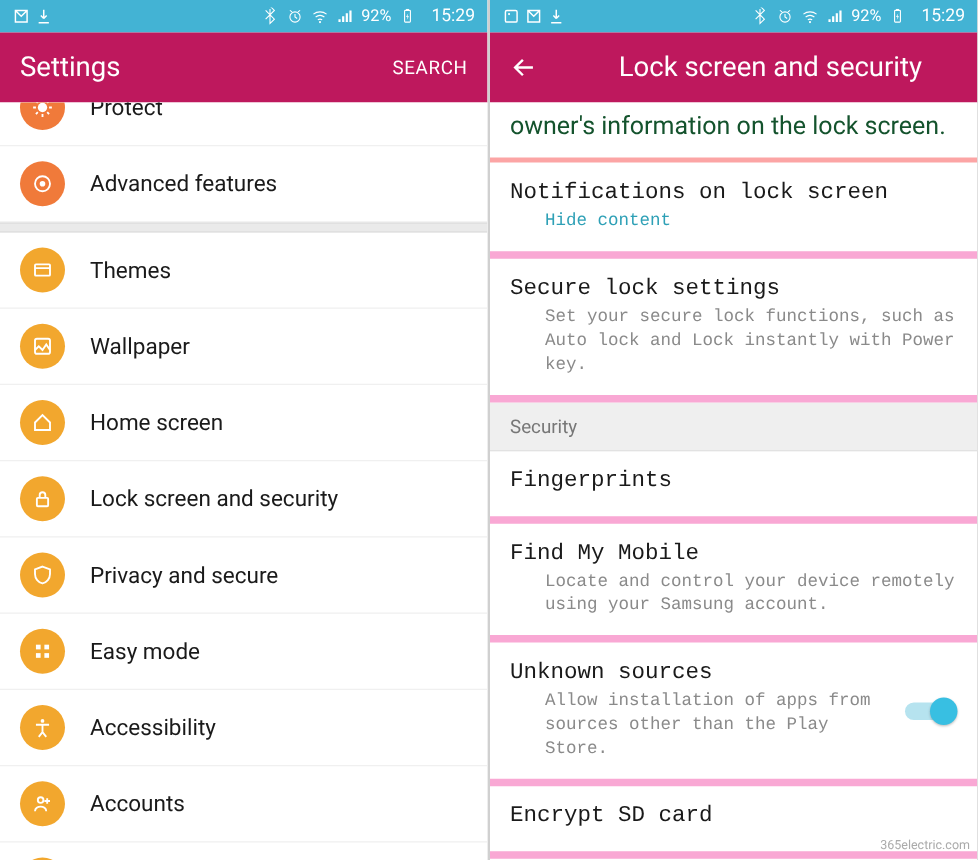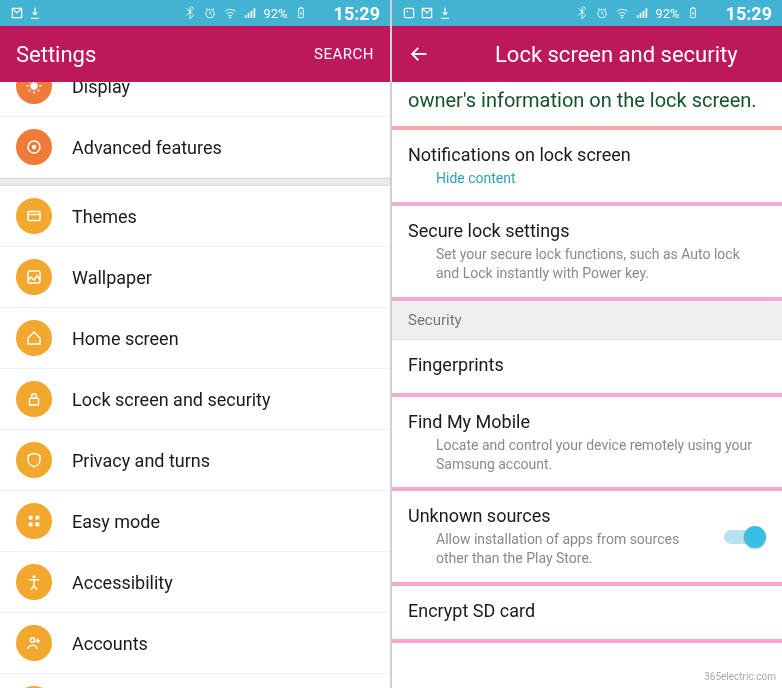--- a/index.html
+++ b/index.html
@@ -33,21 +33,21 @@
     gap: 6px;
   }
   .status-bar .left-icons {
     margin-right: auto;
     display: flex;
     gap: 4px;
     align-items: center;
   }
   .status-bar svg { width: 14px; height: 14px; fill: #fff; }
   .status-bar .pct { font-size: 13px; }
-  .status-bar .time { font-size: 18px; margin-left: 20px; font-weight: bold; }
+  .status-bar .time { font-size: 14px; margin-left: 6px; }
   .app-bar {
     background: #be185d;
     height: 56px;
     display: flex;
     align-items: center;
     padding: 0 16px;
     color: #fff;
     gap: 47px;
   }
   .app-bar .title { font-size: 22px; font-weight: 400; }
@@ -75,22 +75,23 @@
   }
   .list-item.orange .icon-circ { background: #f07a3a; }
   .list-item .icon-circ svg { width: 18px; height: 18px; fill: #fff; }
   .list-item .label { font-size: 18px; color: #1a1a1a; }
   .gap { height: 8px; background: #eaeaea; border-top: 1px solid #ddd; border-bottom: 1px solid #ddd; }
   .list-item.cutoff-top { margin-top: -26px; }
 
   
   .setting {
     padding: 14px 16px;
-    border-bottom: 4px solid #f9a8d4;
+    border-bottom: 6px solid #f9a8d4;
     position: relative;
+    font-family: Liberation Mono, monospace;
   }
   .setting .s-title { font-size: 18px; color: #1a1a1a; margin-bottom: 4px; }
   .setting .s-sub { font-size: 14px; color: #8a8a8a; line-height: 1.35; margin-left: 28px; }
   .setting .s-sub.teal { color: #2ea0b6; }
   .section-header {
     background: #efefef;
     padding: 10px 16px;
     font-size: 15px;
     color: #777;
     border-bottom: 1px solid #e2e2e2;
@@ -180,21 +181,21 @@
   </div>
 
   <div class="content">
     <div class="list-item orange cutoff-top">
       <div class="icon-circ">
         <svg viewBox="0 0 24 24">
             <circle cx="12" cy="12" r="5"></circle>
             <path d="M12 2v3M12 19v3M2 12h3M19 12h3M5 5l2 2M17 17l2 2M19 5l-2 2M7 17l-2 2" stroke="#fff" stroke-width="2"></path>
           </svg>
       </div>
-      <span class="label">Display</span>
+      <span class="label">Protect</span>
     </div>
     <div class="list-item orange">
       <div class="icon-circ">
         <svg viewBox="0 0 24 24">
             <circle cx="12" cy="12" r="8" fill="none" stroke="#fff" stroke-width="2"></circle>
             <circle cx="12" cy="12" r="3"></circle>
           </svg>
       </div>
       <span class="label">Advanced features</span>
     </div>
@@ -235,21 +236,21 @@
           </svg>
       </div>
       <span class="label">Lock screen and security</span>
     </div>
     <div class="list-item">
       <div class="icon-circ">
         <svg viewBox="0 0 24 24">
             <path d="M12 3l8 3v5c0 5-3.5 9-8 10-4.5-1-8-5-8-10V6z" fill="none" stroke="#fff" stroke-width="2"></path>
           </svg>
       </div>
-      <span class="label">Privacy and turns</span>
+      <span class="label">Privacy and secure</span>
     </div>
     <div class="list-item">
       <div class="icon-circ">
         <svg viewBox="0 0 24 24">
             <rect x="5" y="5" width="5" height="5"></rect>
             <rect x="14" y="5" width="5" height="5"></rect>
             <rect x="5" y="14" width="5" height="5"></rect>
             <rect x="14" y="14" width="5" height="5"></rect>
           </svg>
       </div>

